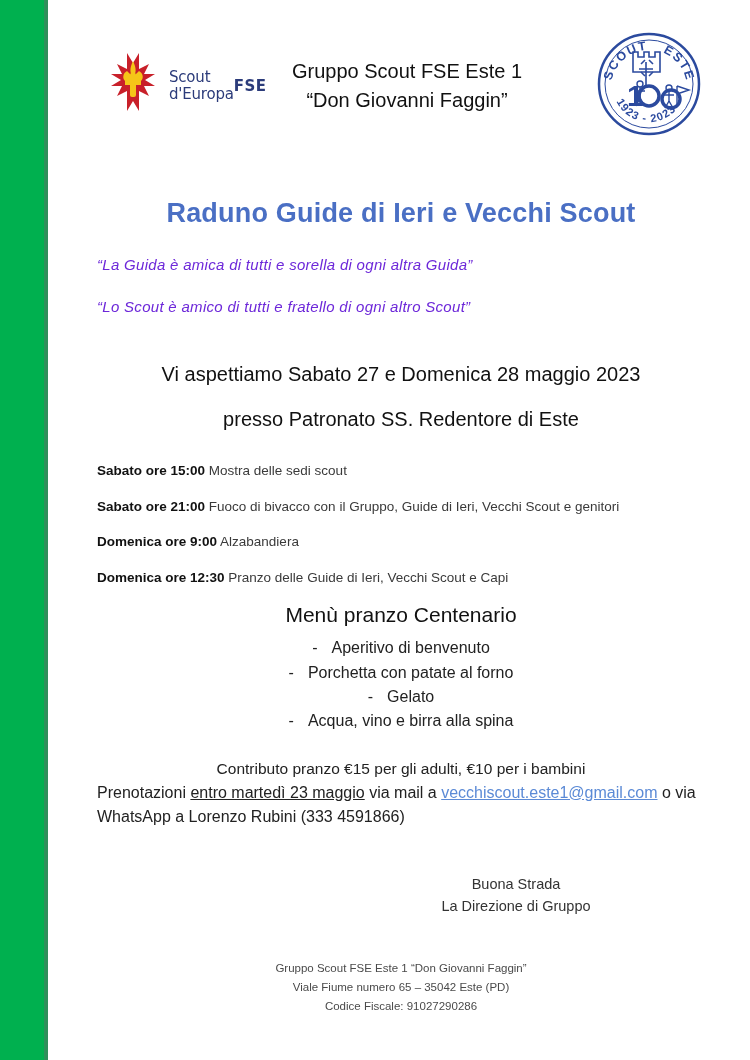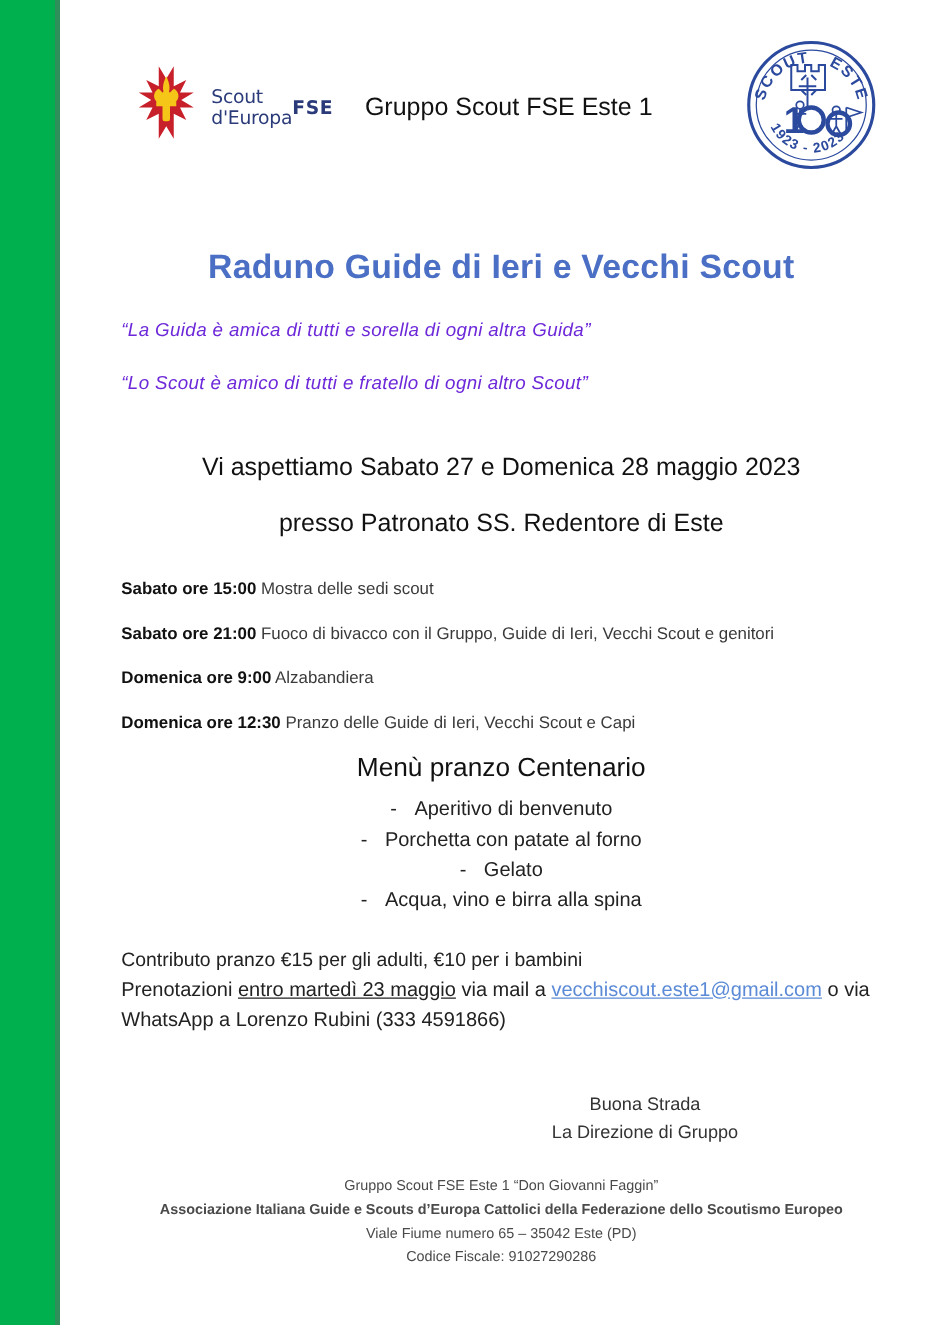--- a/index.html
+++ b/index.html
@@ -126,20 +126,21 @@
     color: #222222;
     line-height: 1.52;
   }
   .menu-item .dash { margin-right: 14px; }
 
   
   #contribution {
     font-size: 15.5px;
     color: #222222;
     margin-top: 26px;
+    text-align: center;
   }
   #booking {
     font-size: 16px;
     color: #222222;
     margin-top: 3px;
     line-height: 1.55;
   }
   #booking .deadline { text-decoration: underline; }
   #booking .email {
     color: #5b8ad6;
@@ -191,20 +192,21 @@
             <rect x="28" y="34" width="16" height="4"></rect>
           </g>
         </svg>
       </span>
       <span class="logo-text">Scout d'Europa</span>
       <span class="logo-sub">FSE</span>
     </div>
 
     <div id="header-title">
       <div>Gruppo Scout FSE Este 1</div>
+      <div>“Don Giovanni Faggin”</div>
     </div>
 
     <div id="centenary-seal">
       <svg width="112" height="112" viewBox="0 0 112 112">
         <defs>
           <path id="arcTop" d="M 18,60 A 38,38 0 0 1 94,60"></path>
           <path id="arcBottom" d="M 20,58 A 36,36 0 0 0 92,58"></path>
         </defs>
         <circle cx="56" cy="56" r="50" fill="none" stroke="#2b4a9e" stroke-width="2.5"></circle>
         <circle cx="56" cy="56" r="44" fill="none" stroke="#2b4a9e" stroke-width="1"></circle>
@@ -289,18 +291,17 @@
     <span>Prenotazioni </span><span class="deadline">entro martedì 23 maggio</span><span> via mail a </span><a class="email" href="#">vecchiscout.este1@gmail.com</a><span> o via WhatsApp a Lorenzo Rubini (333 4591866)</span>
   </div>
 
   <div id="signature">
     <div>Buona Strada</div>
     <div>La Direzione di Gruppo</div>
   </div>
 
   <div id="footer">
     <div>Gruppo Scout FSE Este 1 “Don Giovanni Faggin”</div>
-    <div class="strong">Associazione Italiana Guide e Scouts d’Europa Cattolici della Federazione dello Scoutismo Europeo</div>
     <div>Viale Fiume numero 65 – 35042 Este (PD)</div>
     <div>Codice Fiscale: 91027290286</div>
   </div>
 
 </div>
 
 </body></html>

